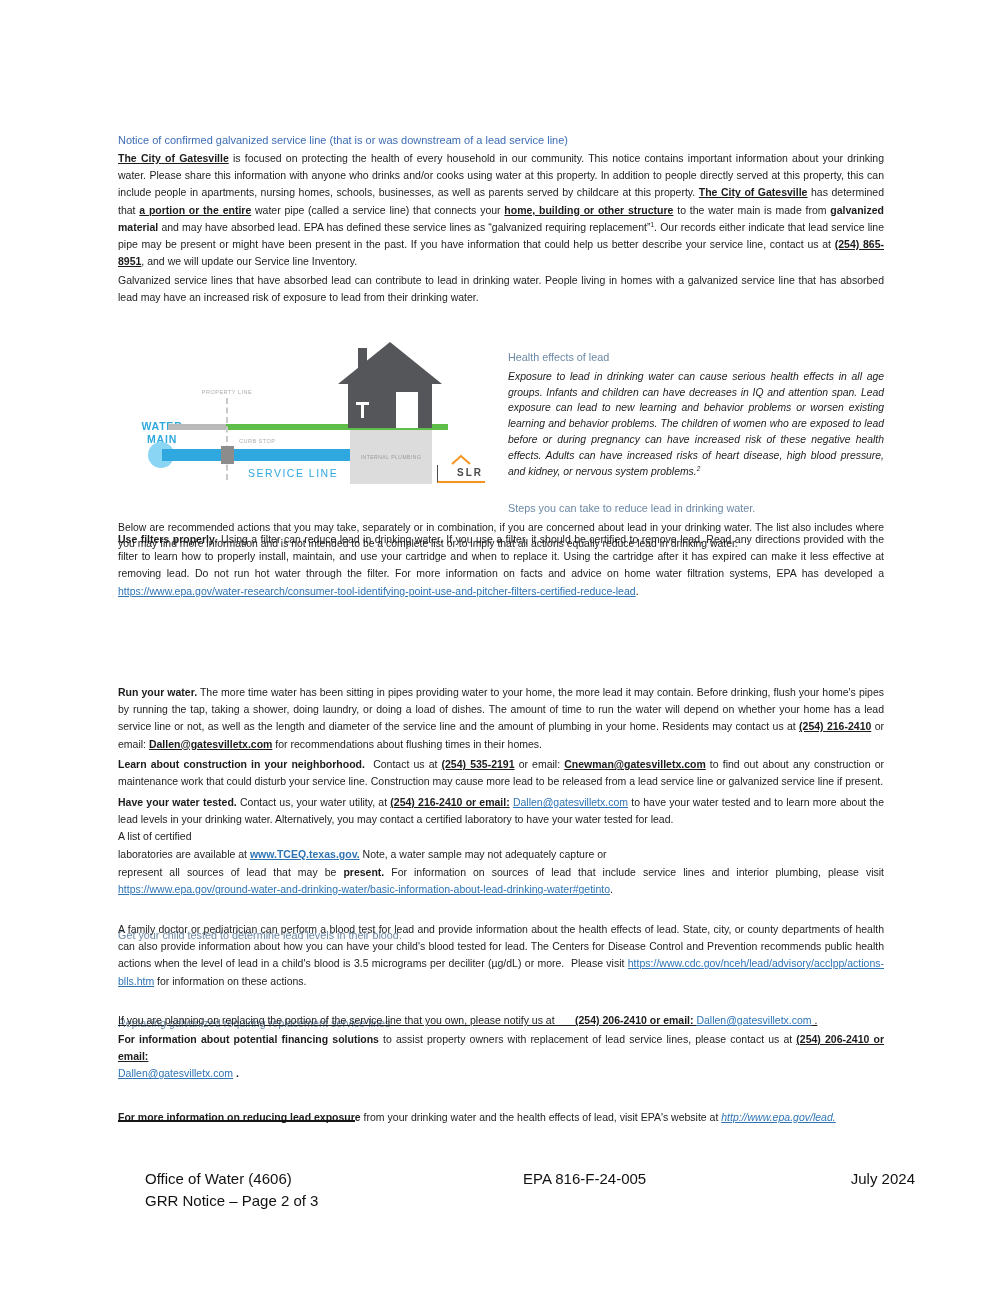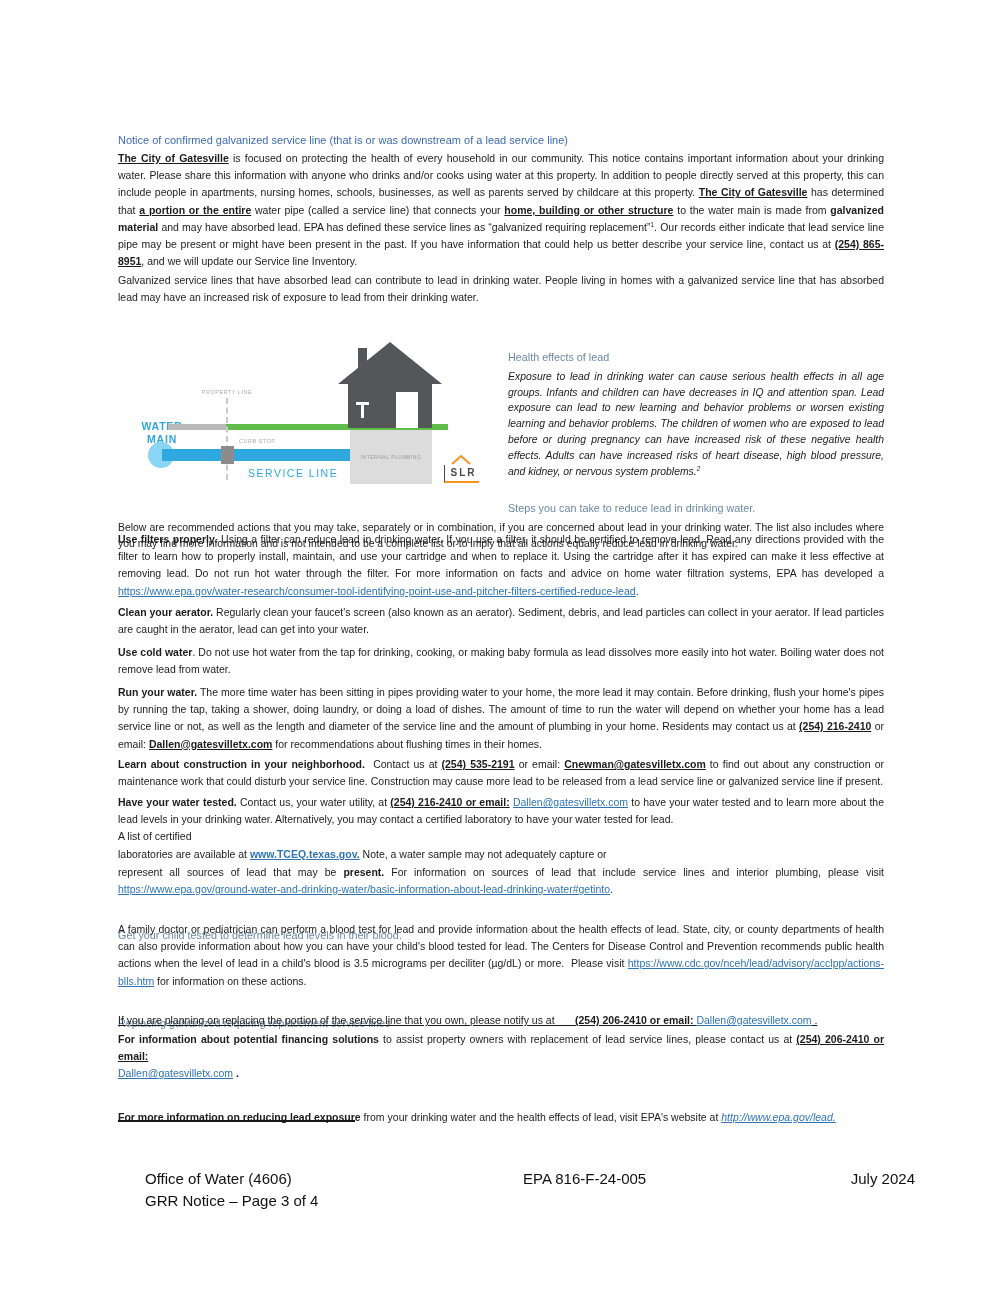--- a/index.html
+++ b/index.html
@@ -48,21 +48,21 @@
   .d-door{left:48px;top:10px;width:22px;height:36px;background:#ffffff;}
   .d-faucet{left:8px;top:20px;width:13px;height:16px;}
   .d-faucet::before{content:"";position:absolute;left:0;top:0;width:13px;height:3px;background:#fff;}
   .d-faucet::after{content:"";position:absolute;left:5px;top:3px;width:3px;height:13px;background:#fff;}
   .d-plumbing{left:232px;top:100px;width:82px;height:54px;background:var(--plumbing_gray,#dcdcdc);
     display:flex;align-items:center;justify-content:center;}
   .d-plumbing span{position:static;font-size:5px;color:#9a9a9a;letter-spacing:.5px;}
   .d-slr{left:316px;top:124px;width:54px;text-align:center;}
   .d-slr svg{position:static;display:block;margin:0 auto -1px auto;}
   .d-slr .slr-text{position:static;display:inline-block;font-size:10px;font-weight:bold;letter-spacing:2px;
-    color:#4a4a4a;border-bottom:2px solid var(--slr_orange,#f7941d);border-left:1.5px solid #4a4a4a;padding:0 2px 0 6px;}
+    color:#4a4a4a;border-bottom:2px solid var(--slr_orange,#f7941d);border-left:1.5px solid #4a4a4a;padding:0 2px 0 19px;}
   
   .footnote-rule{position:absolute;left:118px;top:1120px;width:237px;height:2px;background:#161616;}
   .footer{position:absolute;left:115px;top:1168px;width:770px;display:flex;justify-content:space-between;
     font-size:15px;line-height:1.45;color:#111;margin-left:30px;}
   .footer .fcell{white-space:nowrap;}
   .clear{clear:both;}
 </style>
 </head>
 <body>
 
@@ -103,40 +103,38 @@
       </div>
     </div>
     <h3>Health effects of lead</h3>
     <p class="rc" style="margin-bottom:4px;"><span class="i">Exposure to lead in drinking water can cause serious health effects in all age groups. Infants and children can have decreases in IQ and attention span. Lead exposure can lead to new learning and behavior problems or worsen existing learning and behavior problems. The children of women who are exposed to lead before or during pregnancy can have increased risk of these negative health effects. Adults can have increased risks of heart disease, high blood pressure, and kidney, or nervous system problems.</span><span class="i sup">2</span></p>
     <h3>Steps you can take to reduce lead in drinking water.</h3>
     <p class="rc"><span>Below are recommended actions that you may take, separately or in combination, if you are concerned about lead in your drinking water. The list also includes where you may find more information and is not intended to be a complete list or to imply that all actions equally reduce lead in drinking water.</span></p>
     <div class="clear"></div>
   </div>
 
   <p class="blk" style="top:531px;"><span class="b">Use filters properly</span><span>. Using a filter can reduce lead in drinking water. If you use a filter, it should be certified to remove lead. Read any directions provided with the filter to learn how to properly install, maintain, and use your cartridge and when to replace it. Using the cartridge after it has expired can make it less effective at removing lead. Do not run hot water through the filter. For more information on facts and advice on home water filtration systems, EPA has developed a </span><span class="link u">https://www.epa.gov/water-research/consumer-tool-identifying-point-use-and-pitcher-filters-certified-reduce-lead</span><span>.</span></p>
-  <p class="blk" style="top:604px;"><span class="b">Clean your aerator.</span><span> Regularly clean your faucet's screen (also known as an aerator). Sediment, debris, and lead particles can collect in your aerator. If lead particles are caught in the aerator, lead can get into your water.</span></p>
-  <p class="blk" style="top:644px;"><span class="b">Use cold water</span><span>. Do not use hot water from the tap for drinking, cooking, or making baby formula as lead dissolves more easily into hot water. Boiling water does not remove lead from water.</span></p>
   <p class="blk" style="top:684px;"><span class="b">Run your water.</span><span> The more time water has been sitting in pipes providing water to your home, the more lead it may contain. Before drinking, flush your home's pipes by running the tap, taking a shower, doing laundry, or doing a load of dishes. The amount of time to run the water will depend on whether your home has a lead service line or not, as well as the length and diameter of the service line and the amount of plumbing in your home. Residents may contact us at </span><span class="b u">(254) 216-2410</span><span> or email: </span><span class="b u">Dallen@gatesvilletx.com</span><span> for recommendations about flushing times in their homes.</span></p>
   <p class="blk" style="top:756px;"><span class="b">Learn about construction in your neighborhood.</span><span>&nbsp; Contact us at </span><span class="b u">(254) 535-2191</span><span> or email: </span><span class="b u">Cnewman@gatesvilletx.com</span><span> to find out about any construction or maintenance work that could disturb your service line. Construction may cause more lead to be released from a lead service line or galvanized service line if present.</span></p>
   <p class="blk" style="top:794px;"><span class="b">Have your water tested.</span><span> Contact us, your water utility, at </span><span class="b u">(254) 216-2410 or email:</span><span> </span><span class="link u">Dallen@gatesvilletx.com</span><span> to have your water tested and to learn more about the lead levels in your drinking water. Alternatively, you may contact a certified laboratory to have your water tested for lead.</span><br><span>A list of certified</span><br><span>laboratories are available at </span><span class="b link u">www.TCEQ.texas.gov.</span><span> Note, a water sample may not adequately capture or</span></p>
   <p class="blk" style="top:864px;"><span>represent all sources of lead that may be </span><span class="b">present.</span><span> For information on sources of lead that include service lines and interior plumbing, please visit </span><span class="link u">https://www.epa.gov/ground-water-and-drinking-water/basic-information-about-lead-drinking-water#getinto</span><span>.</span></p>
 
   <h3 class="blk" style="top:906px;">Get your child tested to determine lead levels in their blood.</h3>
   <p class="blk" style="top:921px;"><span>A family doctor or pediatrician can perform a blood test for lead and provide information about the health effects of lead. State, city, or county departments of health can also provide information about how you can have your child's blood tested for lead. The Centers for Disease Control and Prevention recommends public health actions when the level of lead in a child's blood is 3.5 micrograms per deciliter (µg/dL) or more. &nbsp;Please visit </span><span class="link u">https://www.cdc.gov/nceh/lead/advisory/acclpp/actions-blls.htm</span><span> for information on these actions.</span></p>
 
   <h3 class="blk" style="top:994px;">Replacing galvanized requiring replacement service lines</h3>
   <p class="blk" style="top:1012px;text-decoration:underline;"><span>If you are planning on replacing the portion of the service line that you own, please notify us at &nbsp;&nbsp;&nbsp;&nbsp;&nbsp;&nbsp;</span><span class="b u">(254) 206-2410 or email:</span><span> </span><span class="link u">Dallen@gatesvilletx.com</span><span> .</span></p>
   <p class="blk" style="top:1031px;"><span class="b">For information about potential financing solutions</span><span> to assist property owners with replacement of lead service lines, please contact us at </span><span class="b u">(254) 206-2410 or email:</span><span> </span><br><span class="link u">Dallen@gatesvilletx.com</span><span class="b"> .</span></p>
 
   <p class="blk" style="top:1084px;margin-top:25px;"><span class="b">For more information on reducing lead exposure</span><span> from your drinking water and the health effects of lead, visit EPA's website at </span><span class="i u link">http://www.epa.gov/lead.</span></p>
 
   <div class="footnote-rule"></div>
 
   <div class="footer">
     <div class="fcell">
       <div>Office of Water (4606)</div>
-      <div>GRR Notice – Page 3 of 4</div>
+      <div>GRR Notice – Page 2 of 3</div>
     </div>
     <div class="fcell">EPA 816-F-24-005</div>
     <div class="fcell">July 2024</div>
   </div>
 
 </div>
 
 </body></html>

